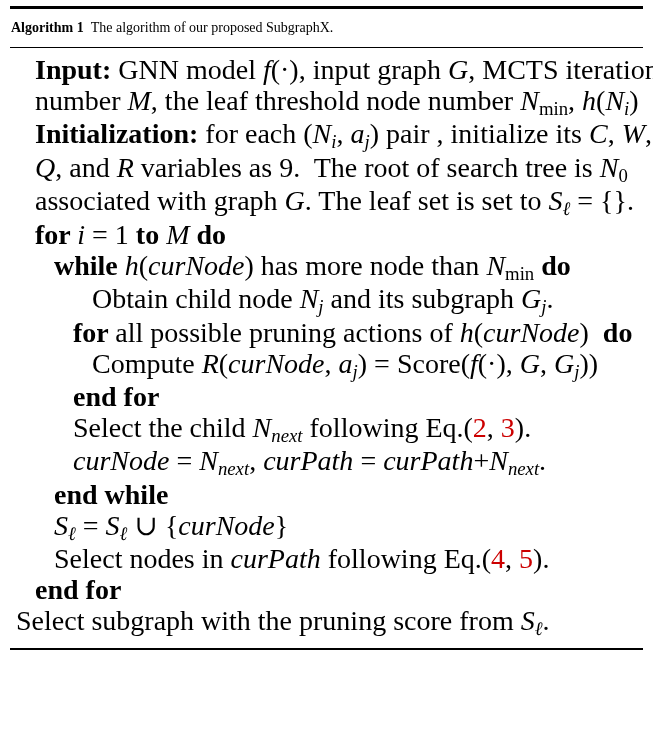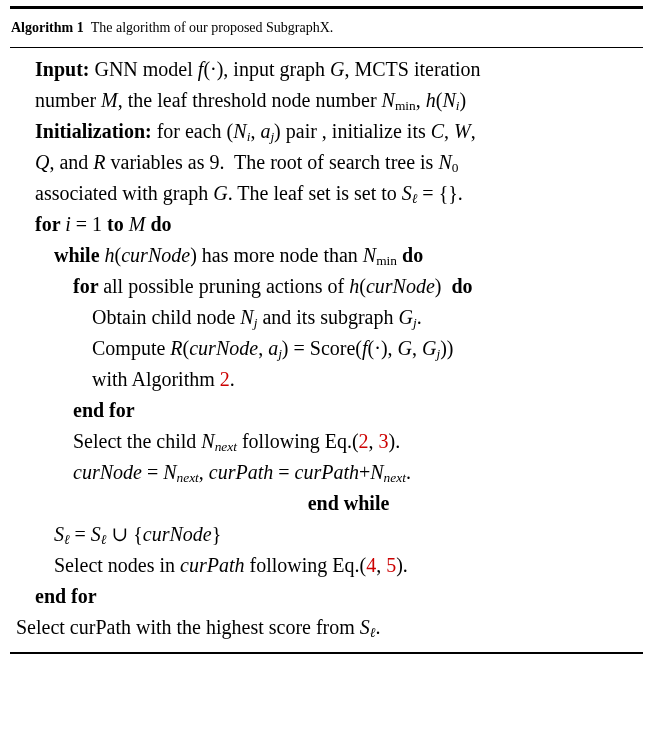--- a/index.html
+++ b/index.html
@@ -16,21 +16,21 @@
   .rule.thick { height: 2.5px; }
   .rule.thin  { height: 1.3px; }
   .algo-header {
     font-size: 14px;
     line-height: 34px;
     padding: 2px 0 2px 1px;
   }
   .algo-header .label { font-weight: bold; margin-right: 7px; }
   .algo-body {
     padding: 6px 0 9px 0;
-    font-size: 20px;
+    font-size: 28px;
     line-height: 31px;
   }
   .line { white-space: pre; }
   .seg-r  { font-style: normal; }
   .seg-b  { font-weight: bold; }
   .seg-i  { font-style: italic; }
   .seg-cal{ font-style: italic; }
   .sub {
     font-size: 67%;
     vertical-align: -0.25em;
@@ -48,27 +48,26 @@
   </div>
   <div class="rule thin"></div>
   <div class="algo-body">
       <div class="line" style="padding-left: 25px;"><span class="seg-b">Input: </span><span class="seg-r">GNN model </span><span class="seg-i">f</span><span class="seg-r">(·), input graph </span><span class="seg-cal">G</span><span class="seg-r">, MCTS iteration</span></div>
       <div class="line" style="padding-left: 25px;"><span class="seg-r">number </span><span class="seg-i">M</span><span class="seg-r">, the leaf threshold node number </span><span class="seg-i">N</span><span class="seg-r sub">min</span><span class="seg-r">, </span><span class="seg-i">h</span><span class="seg-r">(</span><span class="seg-cal">N</span><span class="seg-i sub">i</span><span class="seg-r">)</span></div>
       <div class="line" style="padding-left: 25px;"><span class="seg-b">Initialization: </span><span class="seg-r">for each (</span><span class="seg-cal">N</span><span class="seg-i sub">i</span><span class="seg-r">, </span><span class="seg-i">a</span><span class="seg-i sub">j</span><span class="seg-r">) pair , initialize its </span><span class="seg-i">C</span><span class="seg-r">, </span><span class="seg-i">W</span><span class="seg-r">,</span></div>
       <div class="line" style="padding-left: 25px;"><span class="seg-i">Q</span><span class="seg-r">, and </span><span class="seg-i">R</span><span class="seg-r"> variables as 9.  The root of search tree is </span><span class="seg-cal">N</span><span class="seg-r sub">0</span></div>
       <div class="line" style="padding-left: 25px;"><span class="seg-r">associated with graph </span><span class="seg-cal">G</span><span class="seg-r">. The leaf set is set to </span><span class="seg-i">S</span><span class="seg-i sub">ℓ</span><span class="seg-r"> = {}.</span></div>
       <div class="line" style="padding-left: 25px;"><span class="seg-b">for </span><span class="seg-i">i</span><span class="seg-r"> = 1 </span><span class="seg-b">to </span><span class="seg-i">M</span><span class="seg-r"> </span><span class="seg-b">do</span></div>
       <div class="line" style="padding-left: 44px;"><span class="seg-b">while </span><span class="seg-i">h</span><span class="seg-r">(</span><span class="seg-i">curNode</span><span class="seg-r">) has more node than </span><span class="seg-i">N</span><span class="seg-r sub">min</span><span class="seg-r"> </span><span class="seg-b">do</span></div>
+      <div class="line" style="padding-left: 82px;"><span class="seg-r">Obtain child node </span><span class="seg-cal">N</span><span class="seg-i sub">j</span><span class="seg-r"> and its subgraph </span><span class="seg-cal">G</span><span class="seg-i sub">j</span><span class="seg-r">.</span></div>
       <div class="line" style="padding-left: 63px;"><span class="seg-b">for </span><span class="seg-r">all possible pruning actions of </span><span class="seg-i">h</span><span class="seg-r">(</span><span class="seg-i">curNode</span><span class="seg-r">)  </span><span class="seg-b">do</span></div>
-      <div class="line" style="padding-left: 82px;"><span class="seg-r">Obtain child node </span><span class="seg-cal">N</span><span class="seg-i sub">j</span><span class="seg-r"> and its subgraph </span><span class="seg-cal">G</span><span class="seg-i sub">j</span><span class="seg-r">.</span></div>
       <div class="line" style="padding-left: 82px;"><span class="seg-r">Compute </span><span class="seg-i">R</span><span class="seg-r">(</span><span class="seg-i">curNode</span><span class="seg-r">, </span><span class="seg-i">a</span><span class="seg-i sub">j</span><span class="seg-r">) = Score(</span><span class="seg-i">f</span><span class="seg-r">(·), </span><span class="seg-cal">G</span><span class="seg-r">, </span><span class="seg-cal">G</span><span class="seg-i sub">j</span><span class="seg-r">))</span></div>
-      <div class="line" style="padding-left: 82px;"><span class="seg-r">with Algorithm </span><span class="seg-r ref">2</span><span class="seg-r">.</span></div>
       <div class="line" style="padding-left: 63px;"><span class="seg-b">end for</span></div>
       <div class="line" style="padding-left: 63px;"><span class="seg-r">Select the child </span><span class="seg-cal">N</span><span class="seg-i sub">next</span><span class="seg-r"> following Eq.(</span><span class="seg-r ref">2</span><span class="seg-r">, </span><span class="seg-r ref">3</span><span class="seg-r">).</span></div>
       <div class="line" style="padding-left: 63px;"><span class="seg-i">curNode</span><span class="seg-r"> = </span><span class="seg-cal">N</span><span class="seg-i sub">next</span><span class="seg-r">, </span><span class="seg-i">curPath</span><span class="seg-r"> = </span><span class="seg-i">curPath</span><span class="seg-r">+</span><span class="seg-cal">N</span><span class="seg-i sub">next</span><span class="seg-r">.</span></div>
-      <div class="line" style="padding-left: 44px; text-align: center;"><span class="seg-b">end while</span></div>
+      <div class="line" style="padding-left: 44px;"><span class="seg-b">end while</span></div>
       <div class="line" style="padding-left: 44px;"><span class="seg-i">S</span><span class="seg-i sub">ℓ</span><span class="seg-r"> = </span><span class="seg-i">S</span><span class="seg-i sub">ℓ</span><span class="seg-r"> ∪ {</span><span class="seg-i">curNode</span><span class="seg-r">}</span></div>
       <div class="line" style="padding-left: 44px;"><span class="seg-r">Select nodes in </span><span class="seg-i">curPath</span><span class="seg-r"> following Eq.(</span><span class="seg-r ref">4</span><span class="seg-r">, </span><span class="seg-r ref">5</span><span class="seg-r">).</span></div>
       <div class="line" style="padding-left: 25px;"><span class="seg-b">end for</span></div>
-      <div class="line" style="padding-left: 6px;"><span class="seg-r">Select curPath with the highest score from </span><span class="seg-i">S</span><span class="seg-i sub">ℓ</span><span class="seg-r">.</span></div>
+      <div class="line" style="padding-left: 6px;"><span class="seg-r">Select subgraph with the pruning score from </span><span class="seg-i">S</span><span class="seg-i sub">ℓ</span><span class="seg-r">.</span></div>
     </div>
   <div class="rule thick"></div>
 </div>
 
 </body></html>

